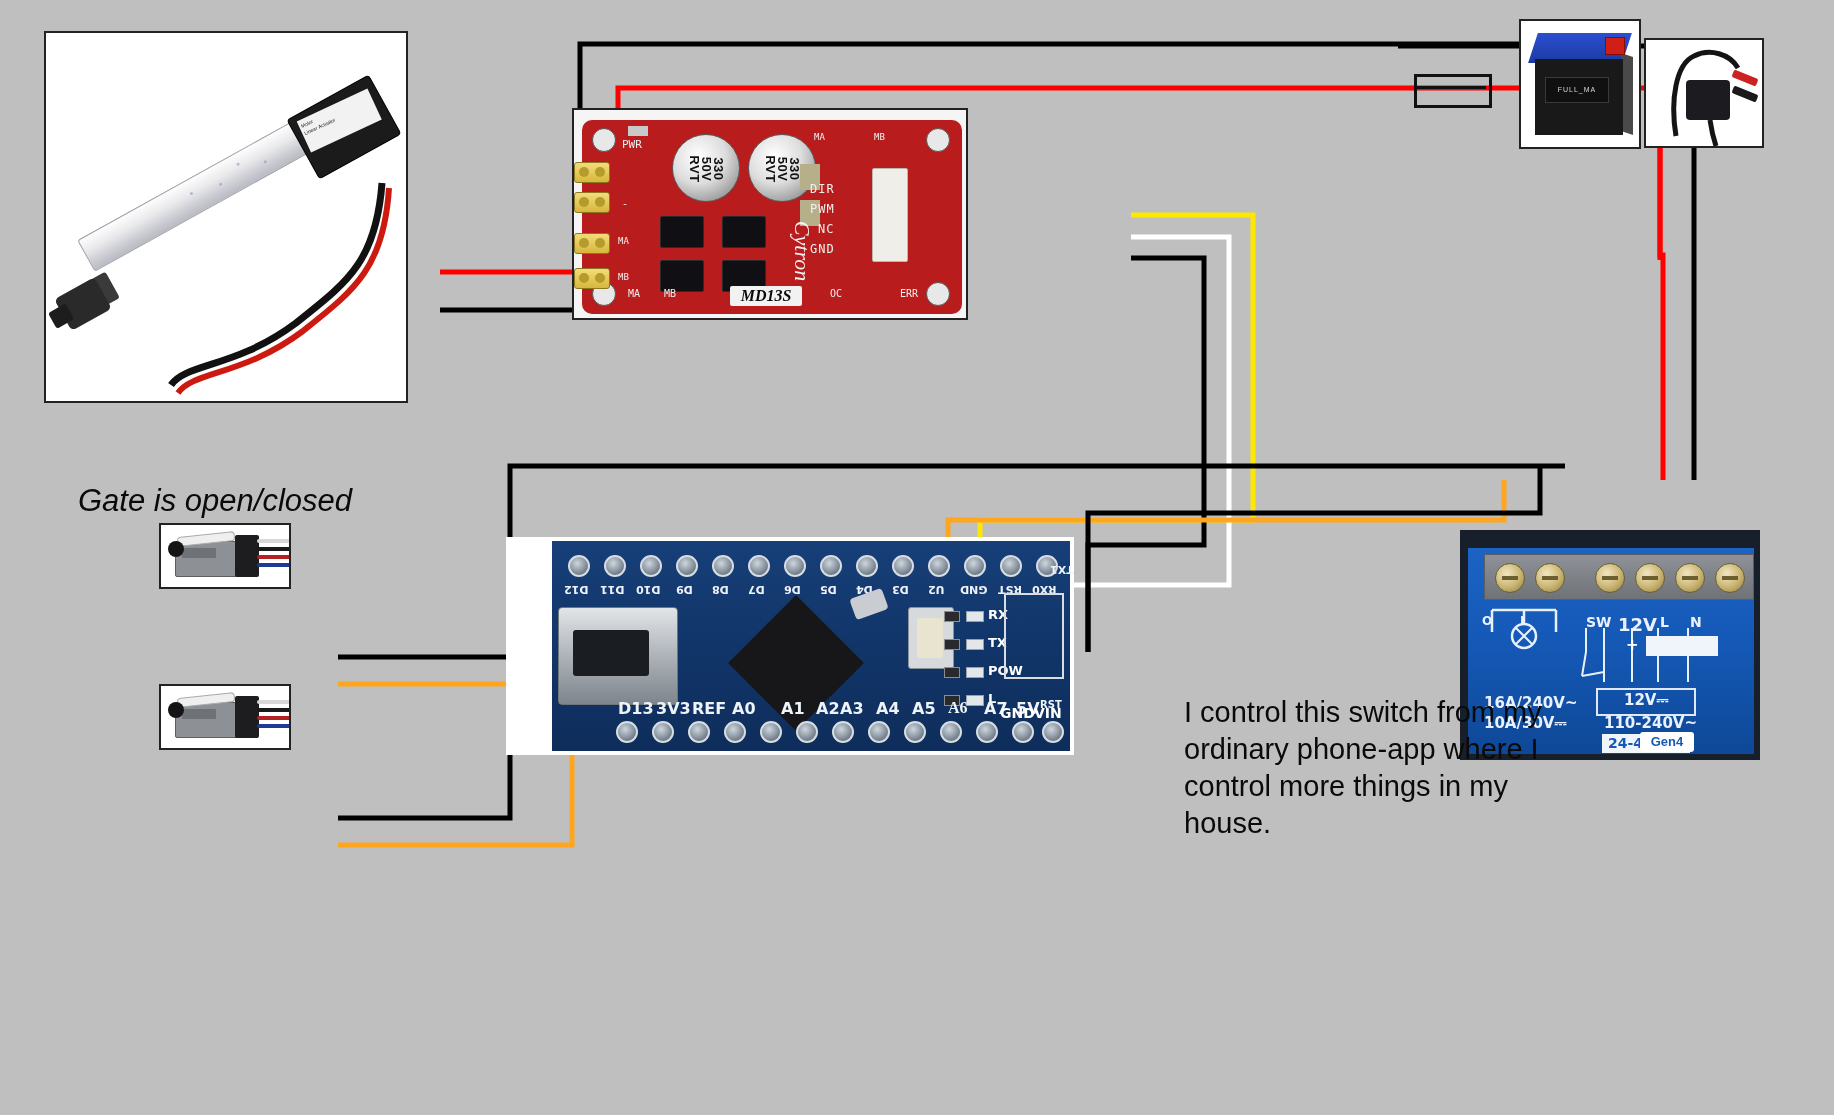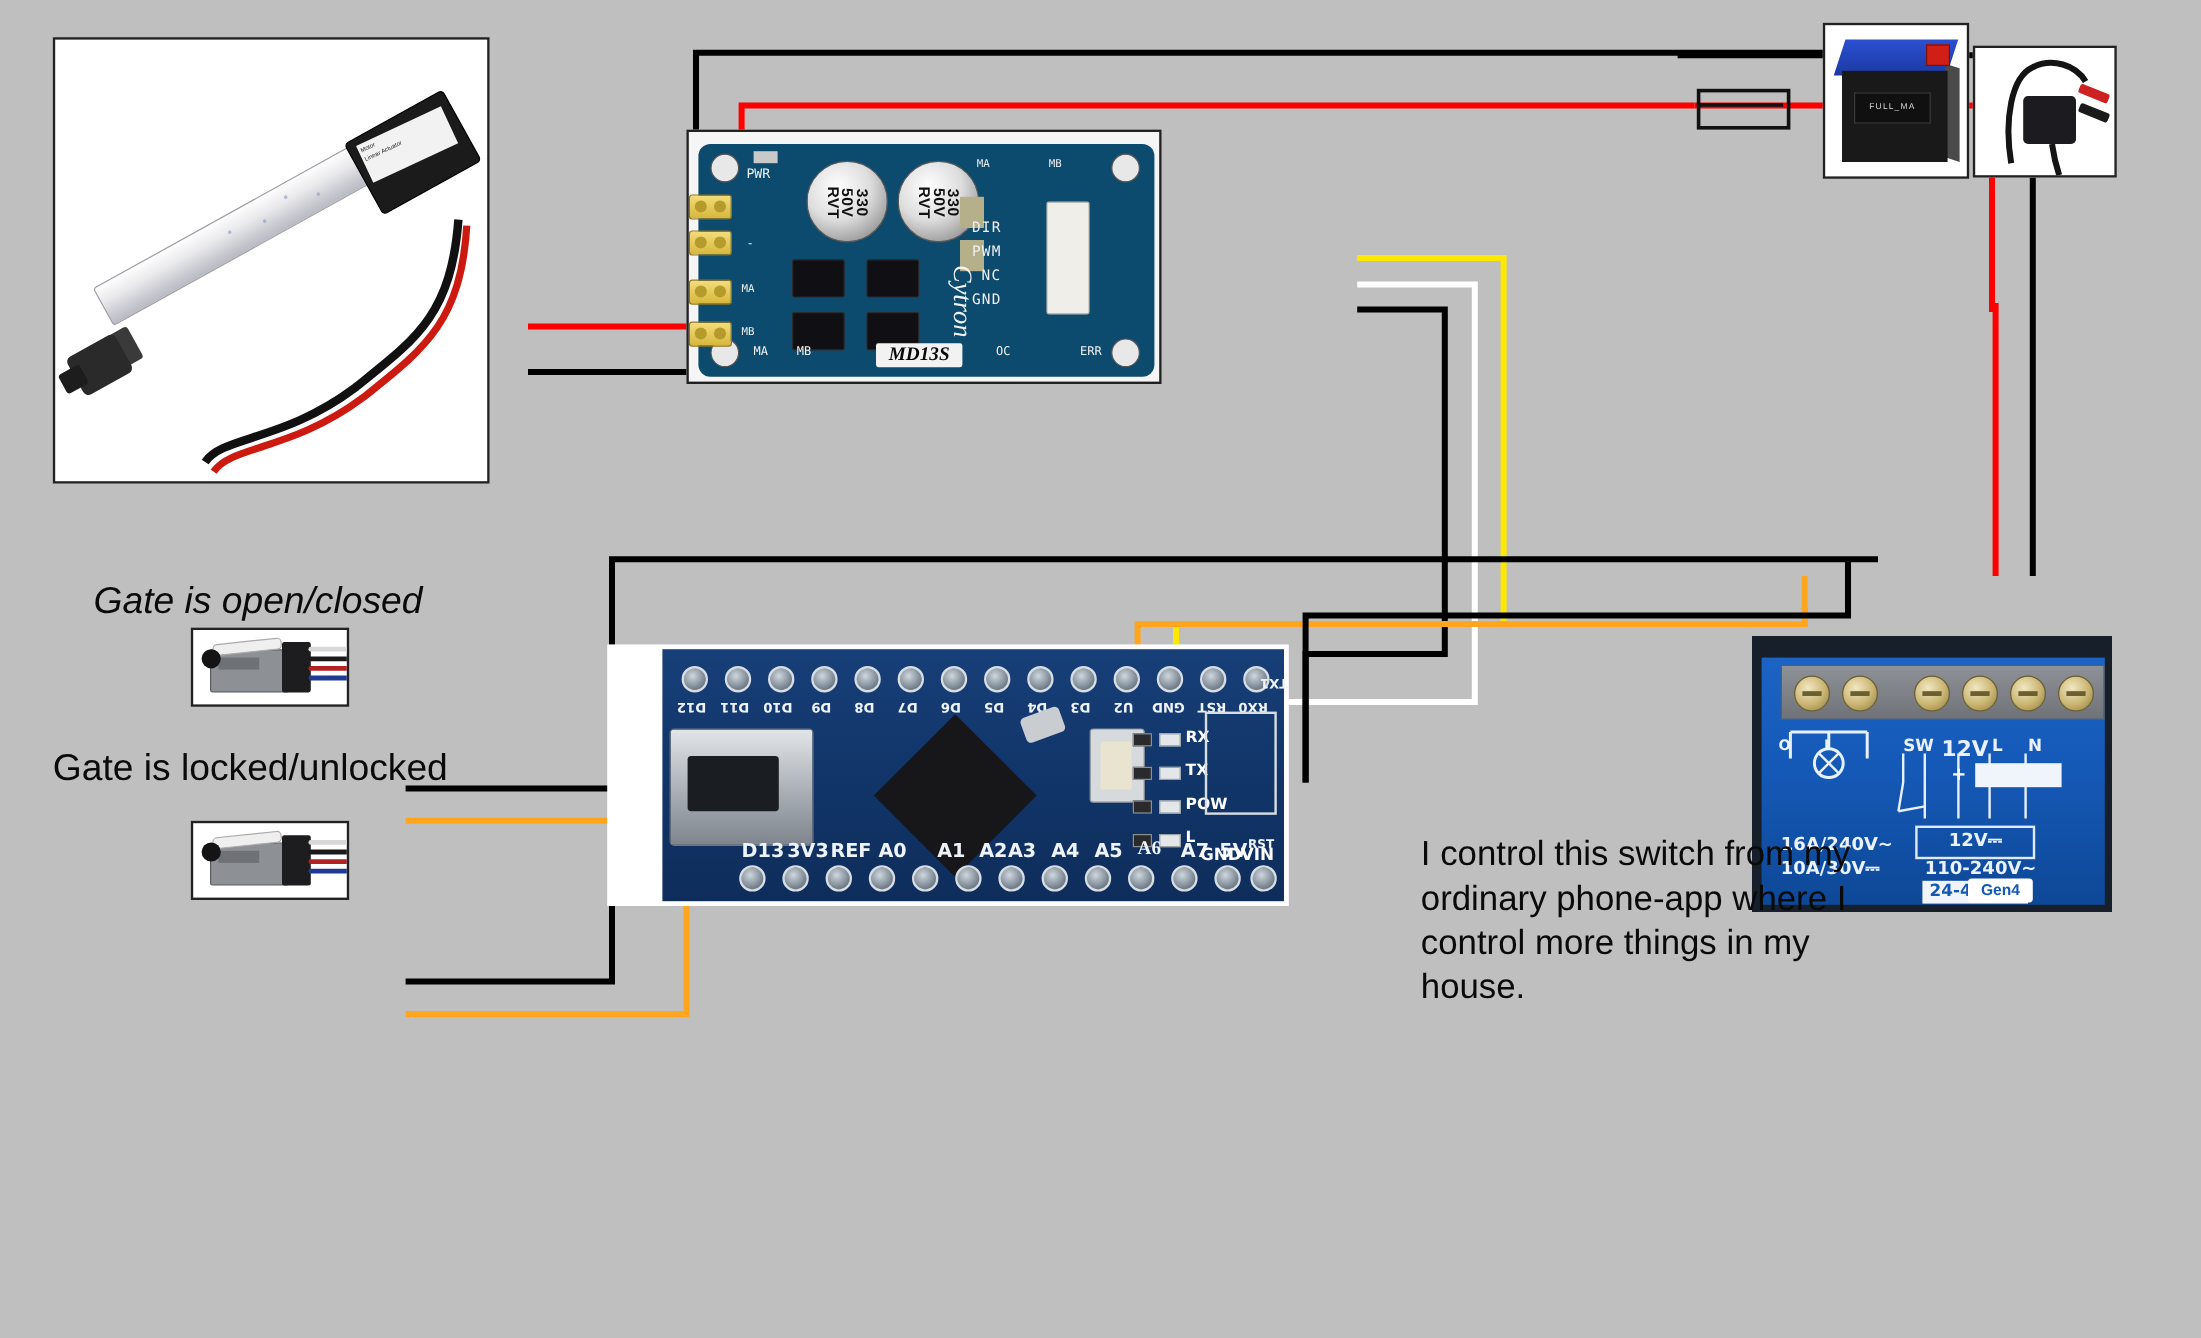--- a/index.html
+++ b/index.html
@@ -38,21 +38,21 @@
   }
   .act-head{
     position:absolute;left:14px;top:253px;width:46px;height:36px;
     background:#2a2a2a;border-radius:5px;transform:rotate(-29deg);
   }
   .act-head:after{content:"";position:absolute;left:-12px;top:9px;width:20px;height:18px;background:#1d1d1d;border-radius:3px;}
   .act-collar{position:absolute;left:46px;top:242px;width:22px;height:30px;background:#3a3a3a;border-radius:3px;transform:rotate(-29deg);}
 
   
   #md13s-photo{left:572px;top:108px;width:396px;height:212px;background:#f5f5f5;}
-  .pcb{position:absolute;left:8px;top:10px;width:380px;height:194px;background:#0c4a6e;border-radius:10px;}
+  .pcb{position:absolute;left:8px;top:10px;width:380px;height:194px;background:#b91c1c;border-radius:10px;}
   .pcb-hole{position:absolute;width:22px;height:22px;border-radius:50%;background:#e8e8e8;border:1px solid #555;}
   .cap{position:absolute;width:66px;height:66px;border-radius:50%;
        background:radial-gradient(circle at 38% 32%, #ffffff 0%, #dddddd 45%, #9a9a9a 80%, #6b6b6b 100%);
        border:1px solid #5a5a5a;}
   .cap span{display:block;transform:rotate(90deg);font-size:13px;font-weight:bold;color:#111;
             text-align:center;line-height:12px;margin-top:16px;letter-spacing:.5px;}
   .screwterm{position:absolute;width:34px;height:19px;background:linear-gradient(180deg,#f3dc7a,#d6b63c);
              border:1px solid #8d7620;border-radius:3px;}
   .screwterm:before{content:"";position:absolute;left:4px;top:4px;width:10px;height:10px;border-radius:50%;background:#b59a2c;}
   .screwterm:after{content:"";position:absolute;right:4px;top:4px;width:10px;height:10px;border-radius:50%;background:#b59a2c;}
@@ -339,21 +339,20 @@
     <div class="sw-body"></div>
     <div class="sw-conn"></div>
     <div class="sw-lever"></div>
     <div class="sw-knob"></div>
     <div class="sw-wire" style="left:96px;top:14px;width:36px;background:#d8d8d8;"></div>
     <div class="sw-wire" style="left:96px;top:22px;width:36px;background:#1a1a1a;"></div>
     <div class="sw-wire" style="left:96px;top:30px;width:36px;background:#b22222;"></div>
     <div class="sw-wire" style="left:96px;top:38px;width:36px;background:#1f3a93;"></div>
   </div>
 
-  <div class="caption" id="cap-lock">Gate is locked/unlocked</div>
   <div class="photo abs sw-photo" style="left:159px;top:684px;">
     <div class="sw-body"></div>
     <div class="sw-conn"></div>
     <div class="sw-lever"></div>
     <div class="sw-knob"></div>
     <div class="sw-wire" style="left:96px;top:14px;width:36px;background:#d8d8d8;"></div>
     <div class="sw-wire" style="left:96px;top:22px;width:36px;background:#1a1a1a;"></div>
     <div class="sw-wire" style="left:96px;top:30px;width:36px;background:#b22222;"></div>
     <div class="sw-wire" style="left:96px;top:38px;width:36px;background:#1f3a93;"></div>
   </div>

